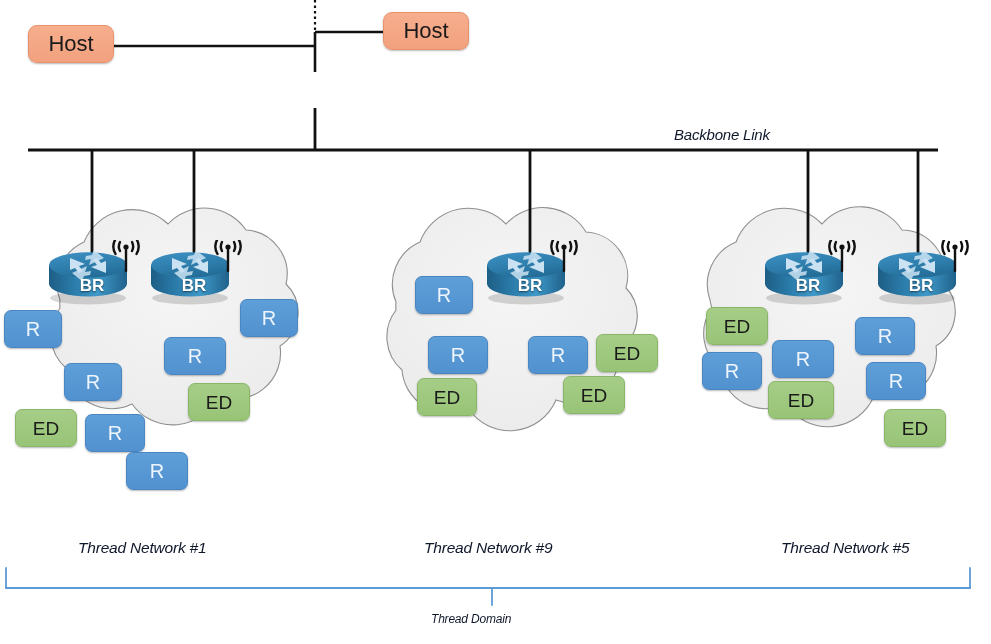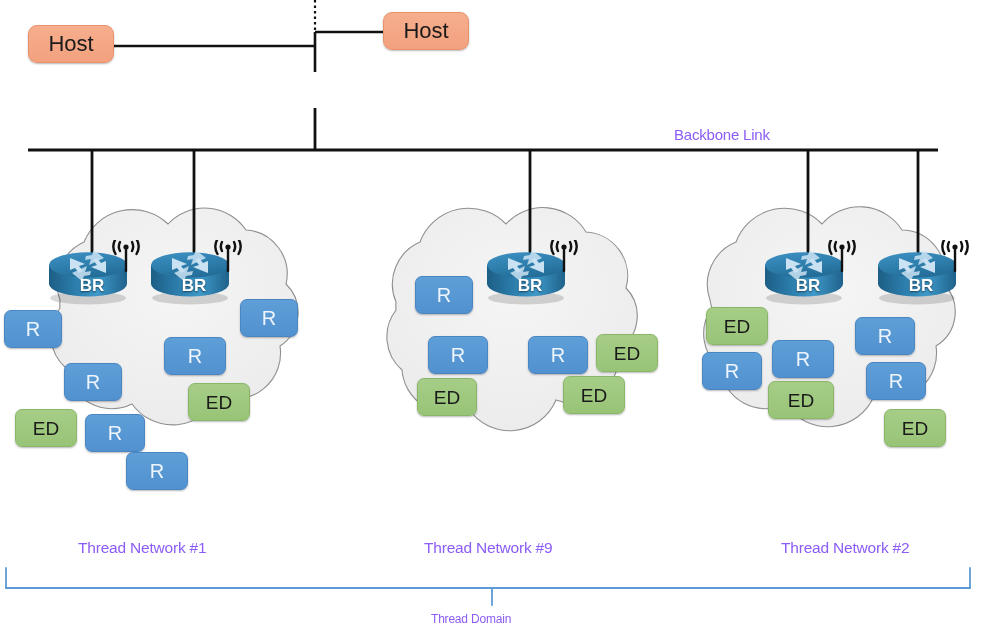--- a/index.html
+++ b/index.html
@@ -19,21 +19,21 @@
   .chip-host{background:linear-gradient(180deg,#f6ae8d 0%,#f2a17e 100%);
              border:1px solid #e8916b;color:#1a1a1a;font-size:22px;border-radius:9px;}
 
   
   .device{position:absolute;}
   .device .lbl{position:absolute;left:0;right:0;text-align:center;
                color:#ffffff;font-weight:bold;text-shadow:0 1px 2px rgba(0,0,0,.55);
                pointer-events:none;}
 
   
-  .cap{position:absolute;color:#8b5cf6;white-space:nowrap;
+  .cap{position:absolute;font-style:italic;color:#0f172a;white-space:nowrap;
        font-size:15px;letter-spacing:-.2px;}
   .cap-net{font-size:15.5px;margin-top:12px;}
   .cap-bb{font-size:15px;}
   .cap-dom{font-size:12px;}
 </style>
 </head>
 <body>
 
 <div id="stage">
 
@@ -310,17 +310,17 @@
       <span>ED</span>
     </div>
   <div class="chip chip-ed" style="left:884px;top:409px;width:62px;height:38px;">
       <span>ED</span>
     </div>
 
   <div class="cap cap-bb" style="left:674px;top:126px;">Backbone Link</div>
 
   <div class="cap cap-net" style="left:78px;top:527px;">Thread Network #1</div>
   <div class="cap cap-net" style="left:424px;top:527px;">Thread Network #9</div>
-  <div class="cap cap-net" style="left:781px;top:527px;">Thread Network #2</div>
+  <div class="cap cap-net" style="left:781px;top:527px;">Thread Network #5</div>
 
   <div class="cap cap-dom" style="left:431px;top:612px;">Thread Domain</div>
 
 </div>
 
 </body></html>

